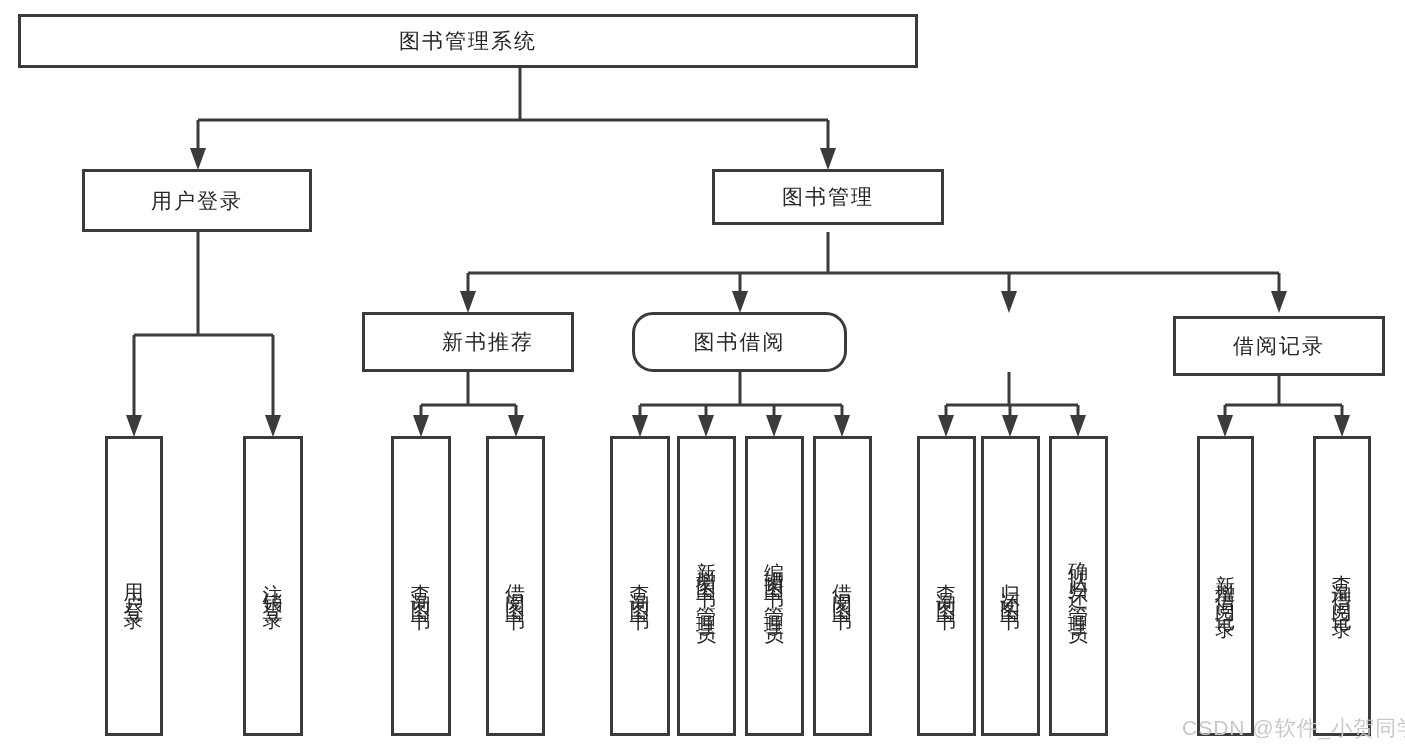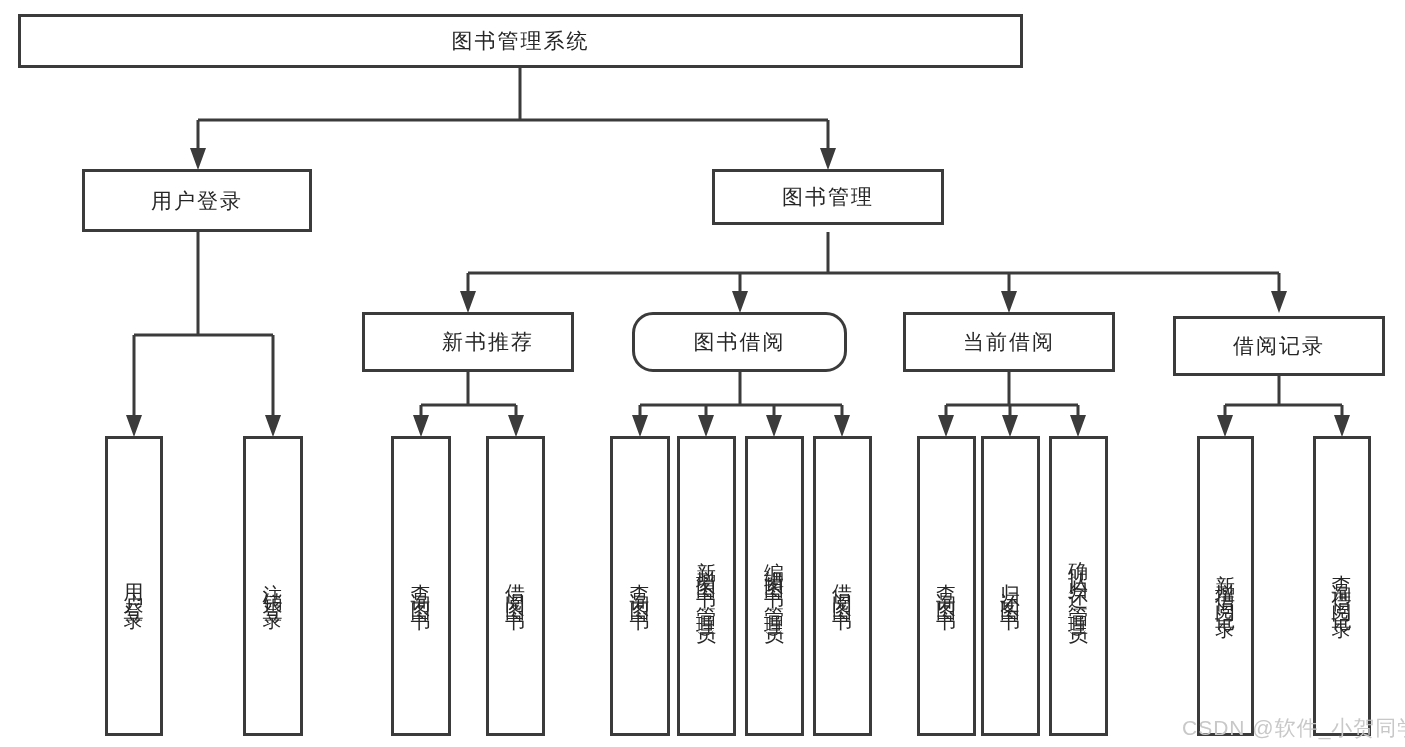--- a/index.html
+++ b/index.html
@@ -85,28 +85,27 @@
       M1001 291 H1017 L1009 313 Z  M1271 291 H1287 L1279 313 Z
       M126 415 H142 L134 437 Z  M265 415 H281 L273 437 Z
       M413 415 H429 L421 437 Z  M508 415 H524 L516 437 Z
       M632 415 H648 L640 437 Z  M698 415 H714 L706 437 Z
       M766 415 H782 L774 437 Z  M834 415 H850 L842 437 Z
       M938 415 H954 L946 437 Z  M1002 415 H1018 L1010 437 Z
       M1070 415 H1086 L1078 437 Z
       M1217 415 H1233 L1225 437 Z  M1334 415 H1350 L1342 437 Z"></path>
   </svg>
 
-  <div class="hbox" style="left:18px; top:14px; width:1005px; height:54px;">图书管理系统</div>
+  <div class="hbox" style="left:18px; top:14px; width:900px; height:54px;">图书管理系统</div>
 
   <div class="hbox" style="left:82px; top:169px; width:230px; height:63px;">用户登录</div>
   <div class="hbox" style="left:712px; top:169px; width:232px; height:56px;">图书管理</div>
 
   <div class="hbox" style="left:362px; top:312px; width:212px; height:60px;padding-left:40px;">新书推荐</div>
   <div class="hbox" style="left:632px; top:312px; width:215px; height:60px;border-radius:21px;">图书借阅</div>
-  <div class="hbox" style="left:903px; top:312px; width:212px; height:60px;">当前借阅</div>
   <div class="hbox" style="left:1173px; top:316px; width:212px; height:60px;">借阅记录</div>
 
   <div class="vbox" style="left:105px; width:58px;">用户登录</div>
   <div class="vbox" style="left:243px; width:60px;">注销登录</div>
 
   <div class="vbox" style="left:391px; width:60px;">查询图书</div>
   <div class="vbox" style="left:486px; width:59px;">借阅图书</div>
 
   <div class="vbox" style="left:610px; width:60px;">查询图书</div>
   <div class="vbox" style="left:677px; width:59px;">新增图书（管理员）</div>

